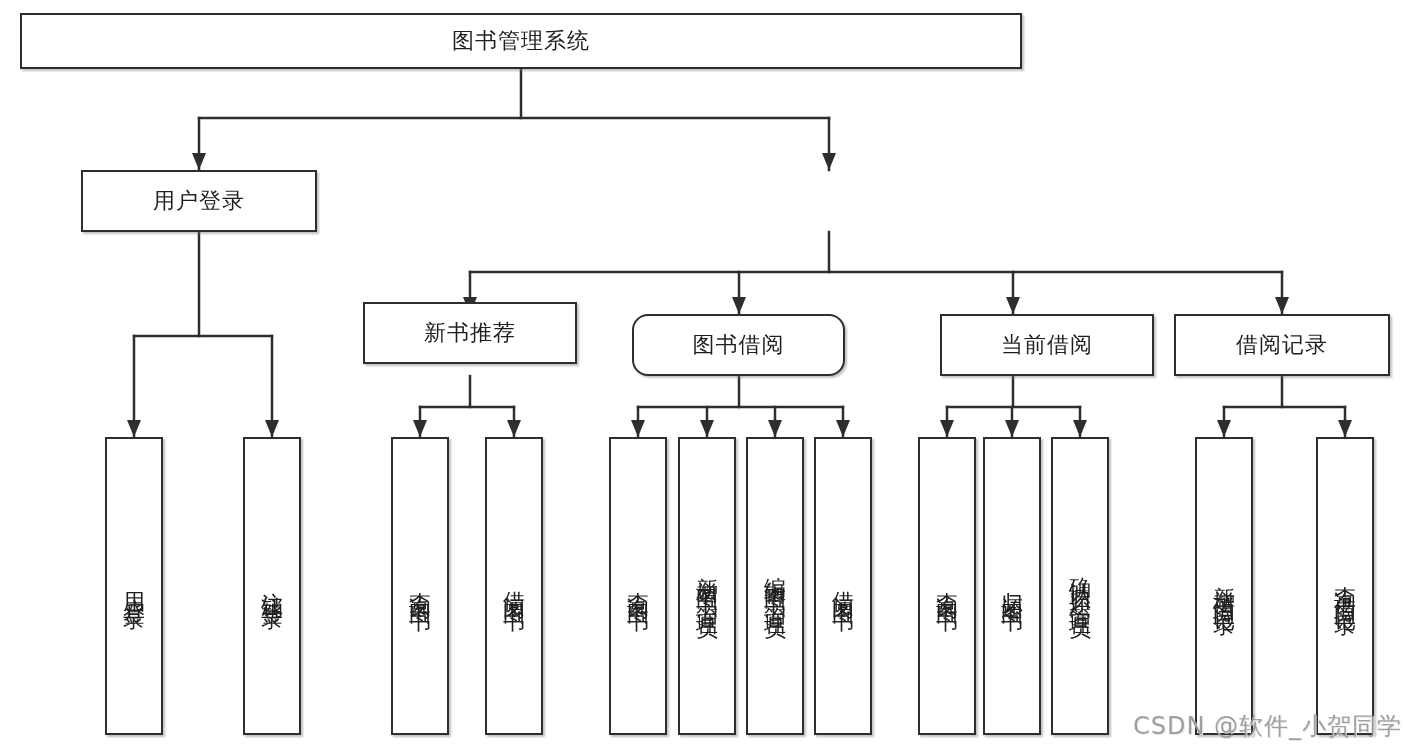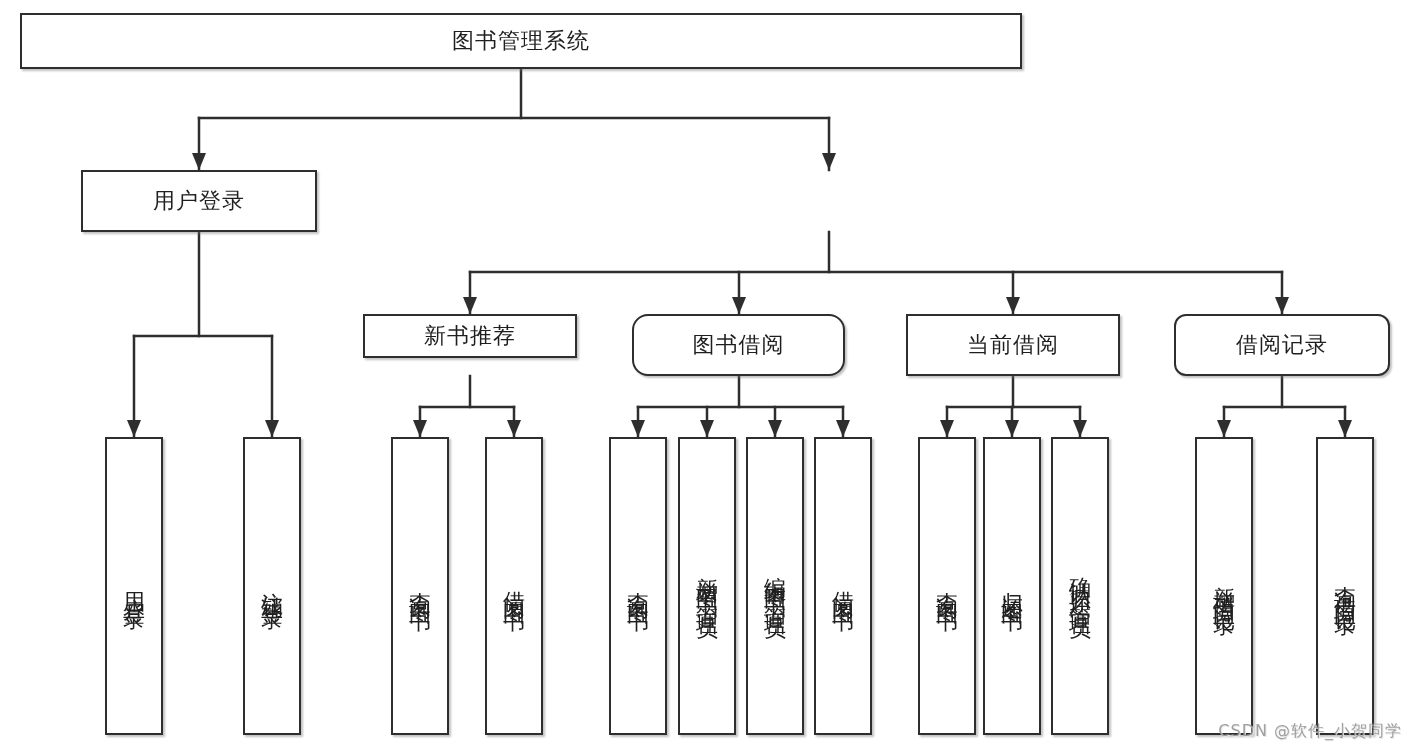--- a/index.html
+++ b/index.html
@@ -53,21 +53,21 @@
     text-orientation: mixed;
     font-size: 22px;
     letter-spacing: 6px;
     line-height: 1;
     white-space: nowrap;
   }
   .watermark {
     position: absolute;
     right: 3px;
     bottom: 5px;
-    font-size: 16px;
+    font-size: 24px;
     color: rgba(150,150,150,0.9);
     text-shadow: 1px 1px 0 rgba(230,230,230,0.9);
     letter-spacing: 1px;
     z-index: 5;
   }
 </style>
 </head>
 <body>
 
 <div class="canvas">
@@ -119,24 +119,24 @@
       <path d="M1224,407 H1345"></path>
       <path d="M1224,407 V437" marker-end="url(#arrow)"></path>
       <path d="M1345,407 V437" marker-end="url(#arrow)"></path>
     </g>
   </svg>
 
   <div class="node" style="left:20px; top:13px; width:1002px; height:56px;font-family:Liberation Serif, serif;">图书管理系统</div>
 
   <div class="node" style="left:81px; top:170px; width:236px; height:62px;">用户登录</div>
 
-  <div class="node" style="left:363px; top:314px; width:214px; height:44px;">新书推荐</div>
+  <div class="node" style="left:363px; top:302px; width:214px; height:62px;">新书推荐</div>
   <div class="node" style="left:632px; top:314px; width:213px; height:62px;border-radius:16px;">图书借阅</div>
-  <div class="node" style="left:906px; top:314px; width:214px; height:62px;">当前借阅</div>
-  <div class="node" style="left:1174px; top:314px; width:216px; height:62px;border-radius:12px;">借阅记录</div>
+  <div class="node" style="left:940px; top:314px; width:214px; height:62px;">当前借阅</div>
+  <div class="node" style="left:1174px; top:314px; width:216px; height:62px;">借阅记录</div>
 
   <div class="leaf" style="left:105px; top:437px;">
     <span class="vtext">用户登录</span>
   </div>
   <div class="leaf" style="left:243px; top:437px;">
     <span class="vtext">注销登录</span>
   </div>
 
   <div class="leaf" style="left:391px; top:437px;">
     <span class="vtext">查询图书</span>

